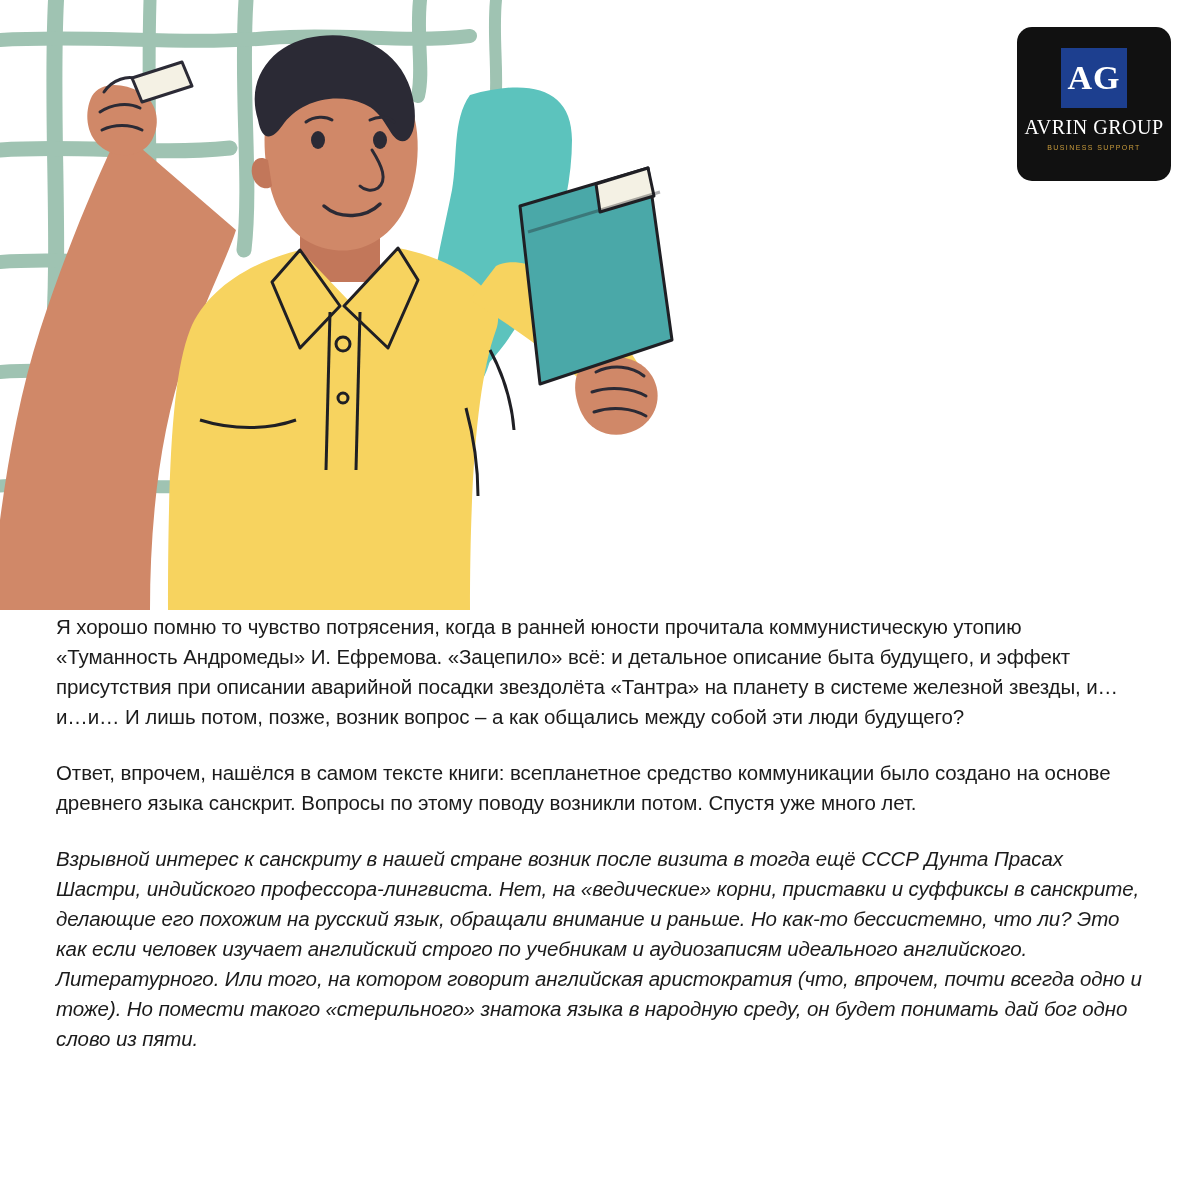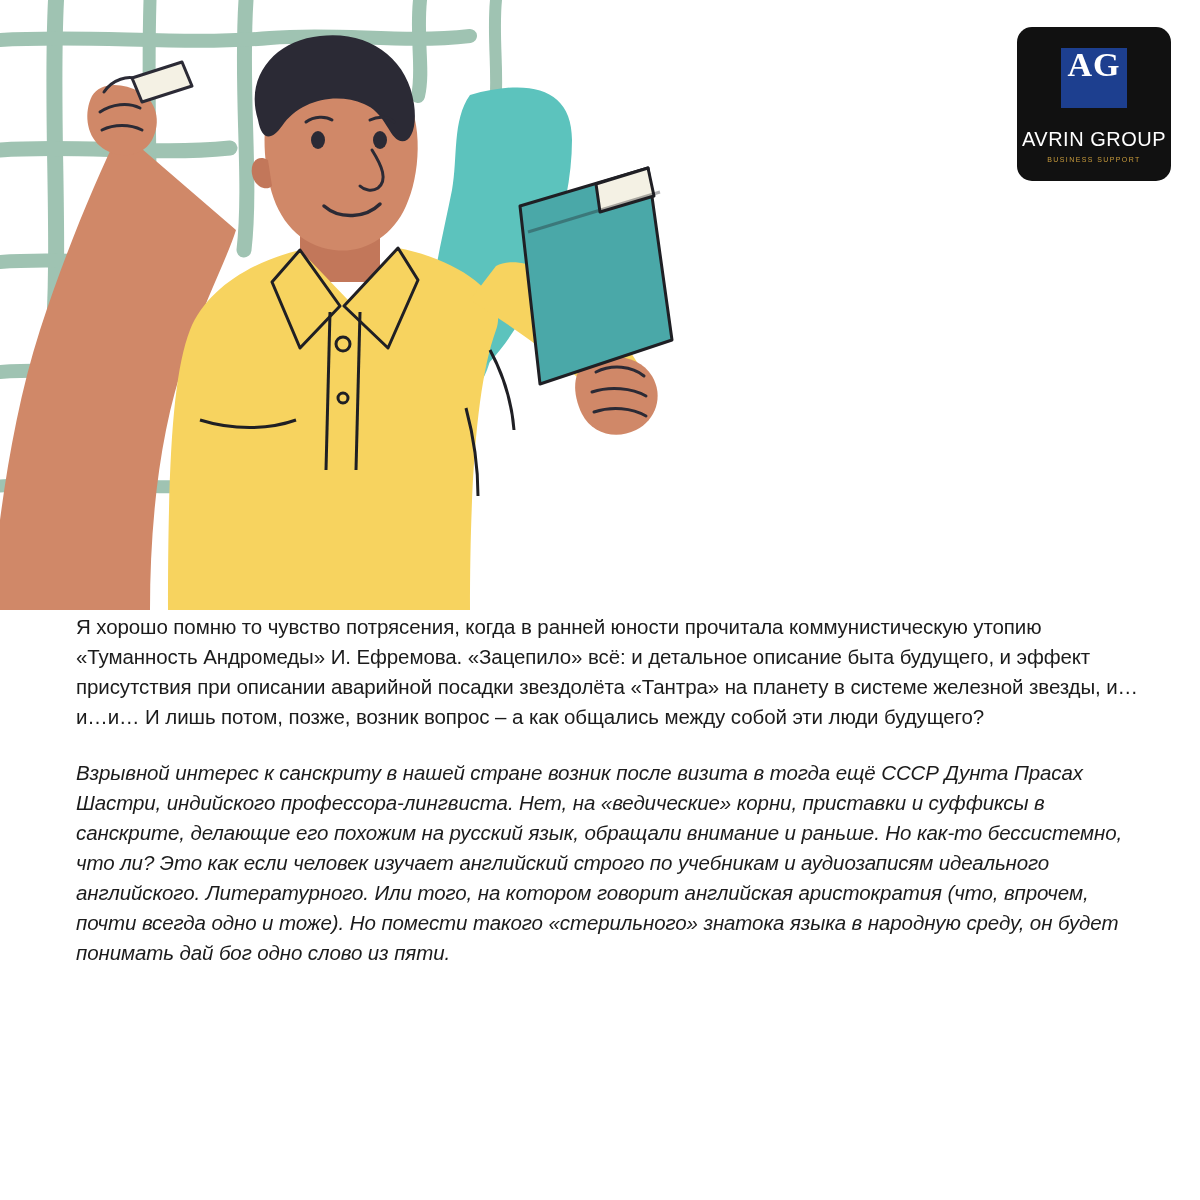--- a/index.html
+++ b/index.html
@@ -43,55 +43,55 @@
     align-items: center;
     justify-content: flex-start;
     box-shadow: 0 0 0 1px #111;
   }
   .logo-square {
     margin-top: 20px;
     width: 66px;
     height: 60px;
     background: #1d3f8f;
     display: flex;
-    align-items: flex-start;
+    align-items: center;
     justify-content: center;
   }
   .logo-square span {
     font-family: "Liberation Serif", serif;
     font-size: 34px;
     font-weight: 700;
     color: #ffffff;
     letter-spacing: 1px;
     line-height: 1;
   }
   .logo-name {
-    margin-top: 20px;
-    font-family: Liberation Sans, sans-serif;
+    margin-top: 8px;
+    font-family: Liberation Serif, serif;
     font-size: 20px;
     color: #ffffff;
     letter-spacing: 0.5px;
     white-space: nowrap;
   }
   .logo-sub {
     margin-top: 5px;
     font-family: "Liberation Sans", sans-serif;
     font-size: 7px;
     color: #c89b3c;
     letter-spacing: 1.4px;
     white-space: nowrap;
   }
 
   
   .article {
     position: absolute;
     top: 612px;
     left: 0;
     width: 1200px;
-    padding: 0 56px 0 76px;
+    padding: 0 56px 0 56px;
     box-sizing: border-box;
   }
   .article p {
     margin: 0 0 26px 0;
     font-family: "Liberation Sans", sans-serif;
     font-size: 20.5px;
     line-height: 30px;
     color: #1b1b1b;
     text-align: left;
     letter-spacing: -0.1px;
@@ -216,14 +216,15 @@
     <div class="logo-square">
       <span>AG</span>
     </div>
     <div class="logo-name">AVRIN GROUP</div>
     <div class="logo-sub">BUSINESS SUPPORT</div>
   </div>
 </div>
 
 <div class="article">
   <p>Я хорошо помню то чувство потрясения, когда в ранней юности прочитала коммунистическую утопию «Туманность Андромеды» И. Ефремова. «Зацепило» всё: и детальное описание быта будущего, и эффект присутствия при описании аварийной посадки звездолёта «Тантра» на планету в системе железной звезды, и…и…и… И лишь потом, позже, возник вопрос – а как общались между собой эти люди будущего?</p>
+  <p>Ответ, впрочем, нашёлся в самом тексте книги: всепланетное средство коммуникации было создано на основе древнего языка санскрит. Вопросы по этому поводу возникли потом. Спустя уже много лет.</p>
   <p>Взрывной интерес к санскриту в нашей стране возник после визита в тогда ещё СССР Дунта Прасах Шастри, индийского профессора-лингвиста. Нет, на «ведические» корни, приставки и суффиксы в санскрите, делающие его похожим на русский язык, обращали внимание и раньше. Но как-то бессистемно, что ли? Это как если человек изучает английский строго по учебникам и аудиозаписям идеального английского. Литературного. Или того, на котором говорит английская аристократия (что, впрочем, почти всегда одно и тоже). Но помести такого «стерильного» знатока языка в народную среду, он будет понимать дай бог одно слово из пяти.</p>
 </div>
 
 </body></html>

